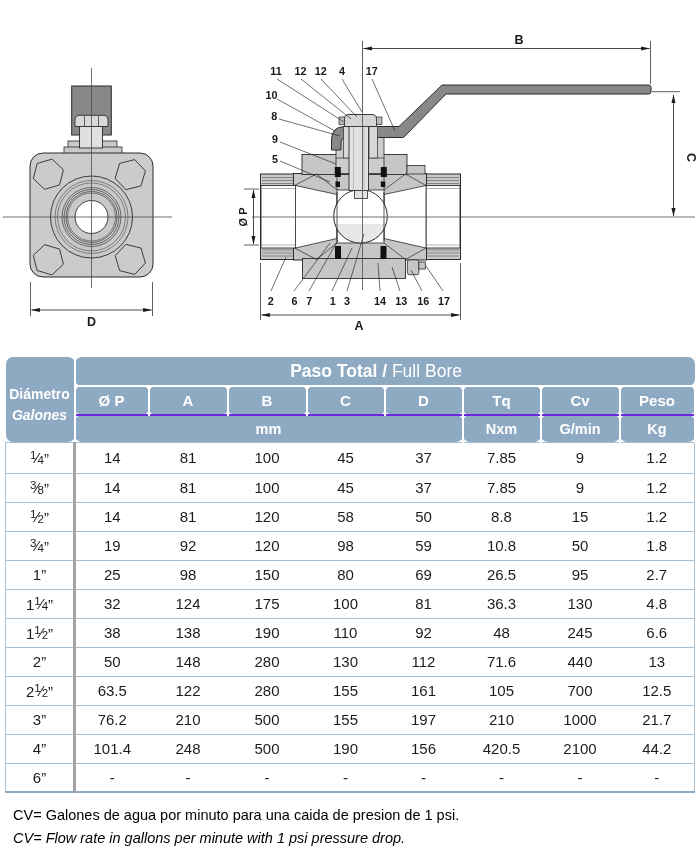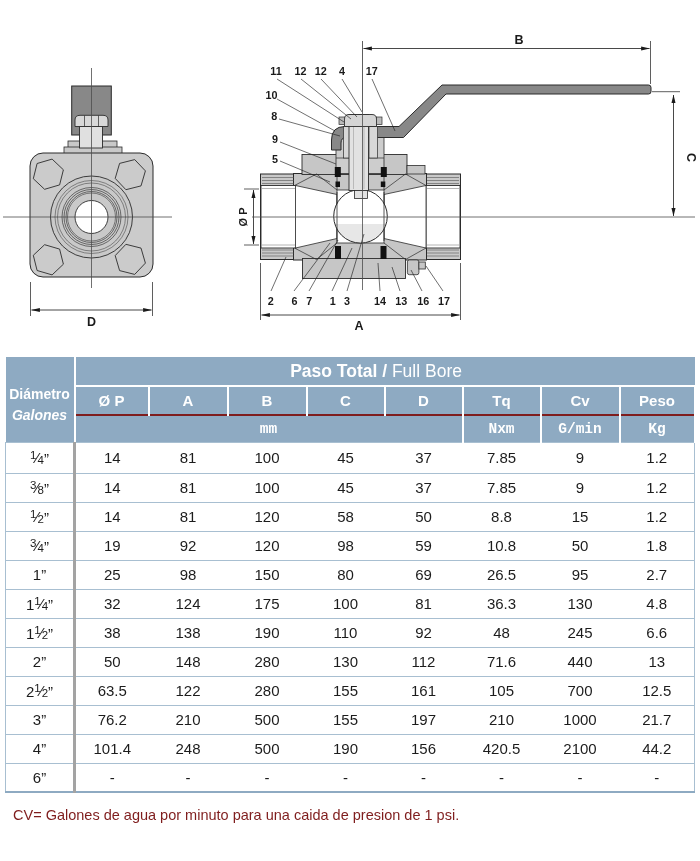--- a/index.html
+++ b/index.html
@@ -2,35 +2,35 @@
 <html><head>
 <meta charset="utf-8">
 <style>
 html,body{margin:0;padding:0;background:#ffffff;}
 #page{position:relative;width:700px;height:861px;background:#ffffff;overflow:hidden;
  font-family:"Liberation Sans",sans-serif;}
 #draw{position:absolute;left:0;top:0;}
 table.t{position:absolute;left:5px;top:357px;width:689px;border-collapse:collapse;
  table-layout:fixed;font-family:"Liberation Sans",sans-serif;}
 table.t td{padding:0;text-align:center;vertical-align:middle;overflow:hidden;}
-table.t td.h{background:#8EAAC2;color:#ffffff;font-weight:bold;font-size:15px;}
+table.t td.h{background:#8EAAC2;color:#ffffff;font-weight:bold;font-size:15px;border-radius:7px;}
 table.t td.title{font-size:17.5px;border-bottom:2px solid #fff;padding-right:18px;}
 table.t td.ch{border:2px solid #fff;border-top:none;border-bottom:none;font-size:15px;}
-table.t td.un{border:2px solid #fff;border-top:2px solid #7f1d1d;border-bottom:none;font-size:14.5px;font-family:Liberation Mono, monospace;}
+table.t td.un{border:2px solid #fff;border-top:2px solid #6d28d9;border-bottom:none;font-size:14.5px;}
 table.t td.diam{border-right:2px solid #fff;line-height:21px;font-size:14px;padding-top:12px;margin-top:20px;}
 td.diam .it{font-style:italic;}
 tr.d td{font-size:15px;color:#1c1c1c;border-top:1px solid #a8bfd1;background:#fff;}
 tr.d td.f{font-weight:normal;font-size:15px;border-right:3px solid #a3a3a3;border-left:1px solid #a8bfd1;}
 tr.d td.last{border-right:1px solid #a8bfd1;}
 .fr .n{font-size:11.5px;vertical-align:4.5px;}
 .fr .sl{font-size:15px;letter-spacing:0;margin-left:-0.5px;margin-right:-1px;}
 .fr .d{font-size:11.5px;vertical-align:-0.5px;}
 tr.d.first td{border-top:1px solid #a8bfd1;}
 tr.d.end td{border-bottom:2px solid #8EAAC2;}
-.foot{position:absolute;left:13px;color:#7f1d1d;font-size:14.5px;}
+.foot{position:absolute;left:13px;color:#000000;font-size:14.5px;}
 </style>
 </head>
 <body>
 <div id="page">
 <svg id="draw" width="700" height="356" viewBox="0 0 700 356" xmlns="http://www.w3.org/2000/svg" font-family="Liberation Sans, sans-serif">
 <rect x="0" y="0" width="700" height="356" fill="#ffffff"></rect>
 <defs>
 <marker id="ar" viewBox="0 0 10 6" refX="9.5" refY="3" markerWidth="11" markerHeight="6.6" orient="auto-start-reverse">
 <path d="M0,0.6 L10,3 L0,5.4 z" fill="#1a1a1a"></path>
 </marker>
@@ -375,13 +375,14 @@
           <td>-</td>
           <td>-</td>
           <td>-</td>
           <td>-</td>
           <td class="last">-</td>
         </tr>
 </tbody>
     </table>
 
 <div class="foot" style="top:807px;">CV= Galones de agua por minuto para una caida de presion de 1 psi.</div>
+<div class="foot" style="top:830px;font-style:italic;">CV= Flow rate in gallons per minute with 1 psi pressure drop.</div>
 </div>
 
 </body></html>

